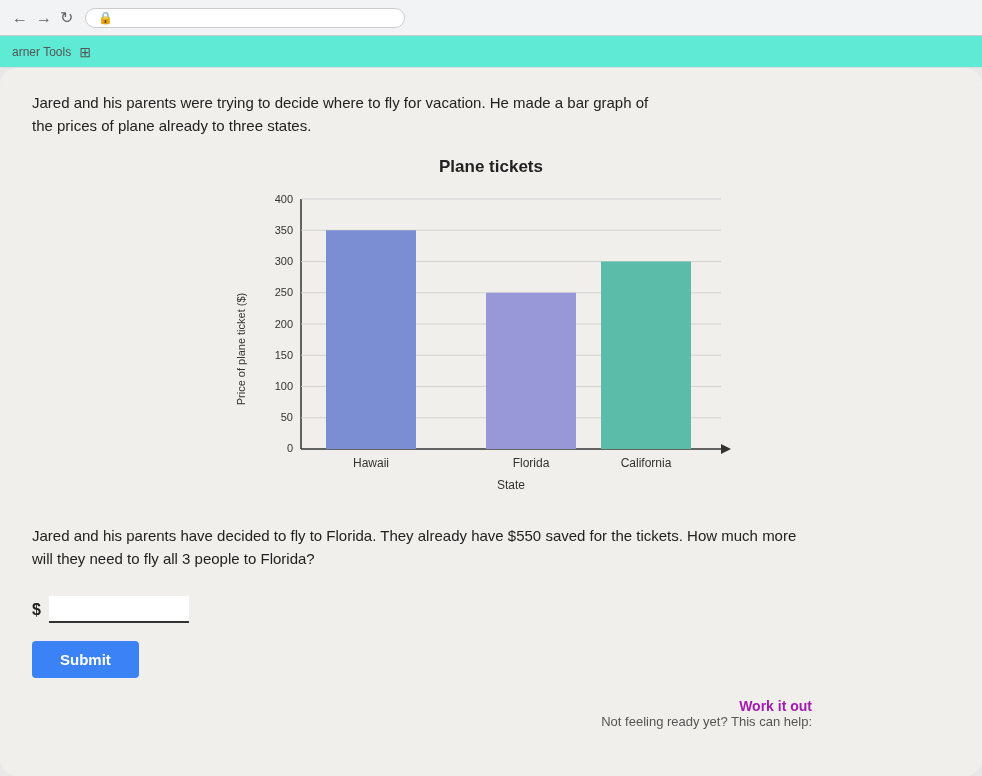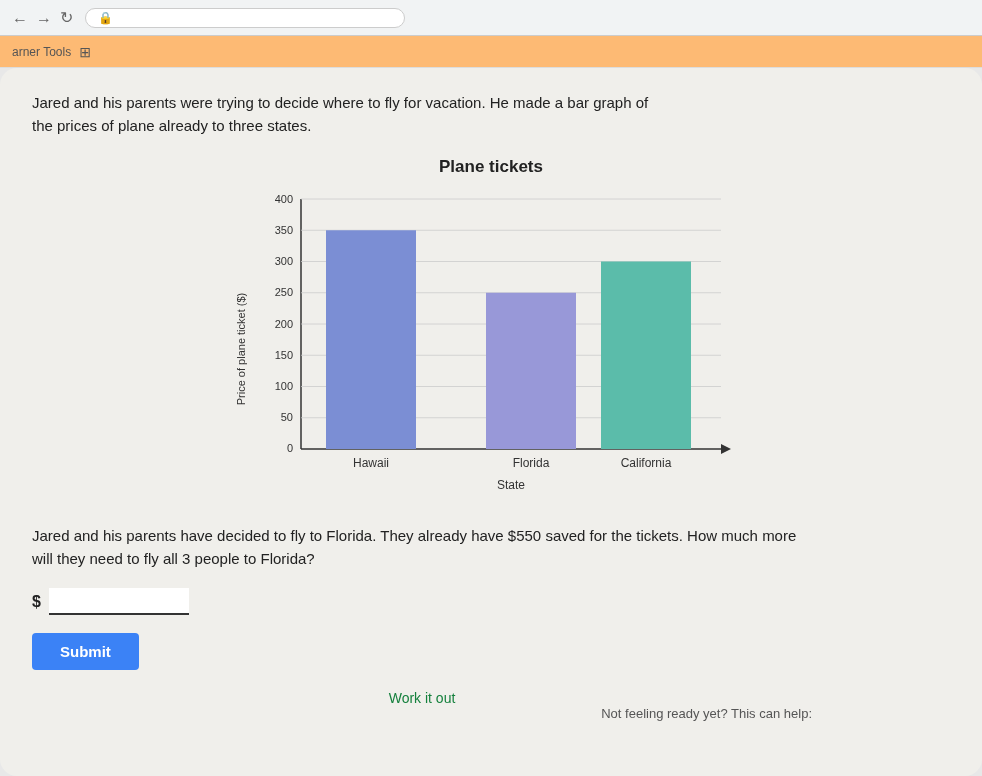--- a/index.html
+++ b/index.html
@@ -35,21 +35,21 @@
       border-radius: 12px;
       padding: 2px 12px;
       font-size: 12px;
       color: #333;
       min-width: 320px;
       display: flex;
       align-items: center;
       gap: 6px;
     }
     .toolbar-row {
-      background: #fdba74;
+      background: #5eead4;
       border-bottom: 1px solid #ddd;
       height: 32px;
       display: flex;
       align-items: center;
       padding: 0 12px;
       gap: 8px;
     }
     .toolbar-label {
       font-size: 12px;
       color: #555;
@@ -91,21 +91,21 @@
     }
     .chart-svg {
       width: 100%;
       height: 100%;
     }
     .question-text {
       font-size: 15px;
       color: #222;
       line-height: 1.5;
       max-width: 780px;
-      margin-bottom: 18px;
+      margin-bottom: 26px;
     }
     .answer-row {
       display: flex;
       align-items: center;
       gap: 8px;
       margin-bottom: 18px;
     }
     .dollar-sign {
       font-size: 16px;
       color: #222;
@@ -126,24 +126,24 @@
       border: none;
       border-radius: 4px;
       padding: 10px 28px;
       font-size: 15px;
       font-weight: bold;
       cursor: pointer;
       display: block;
       margin-bottom: 20px;
     }
     .work-it-out {
-      text-align: center;
-      color: #15803d;
+      text-align: right;
+      color: #a21caf;
       font-size: 14px;
-      font-weight: normal;
+      font-weight: bold;
       max-width: 780px;
     }
     .not-feeling {
       text-align: right;
       color: #555;
       font-size: 13px;
       max-width: 780px;
     }
   </style>
 </head>

